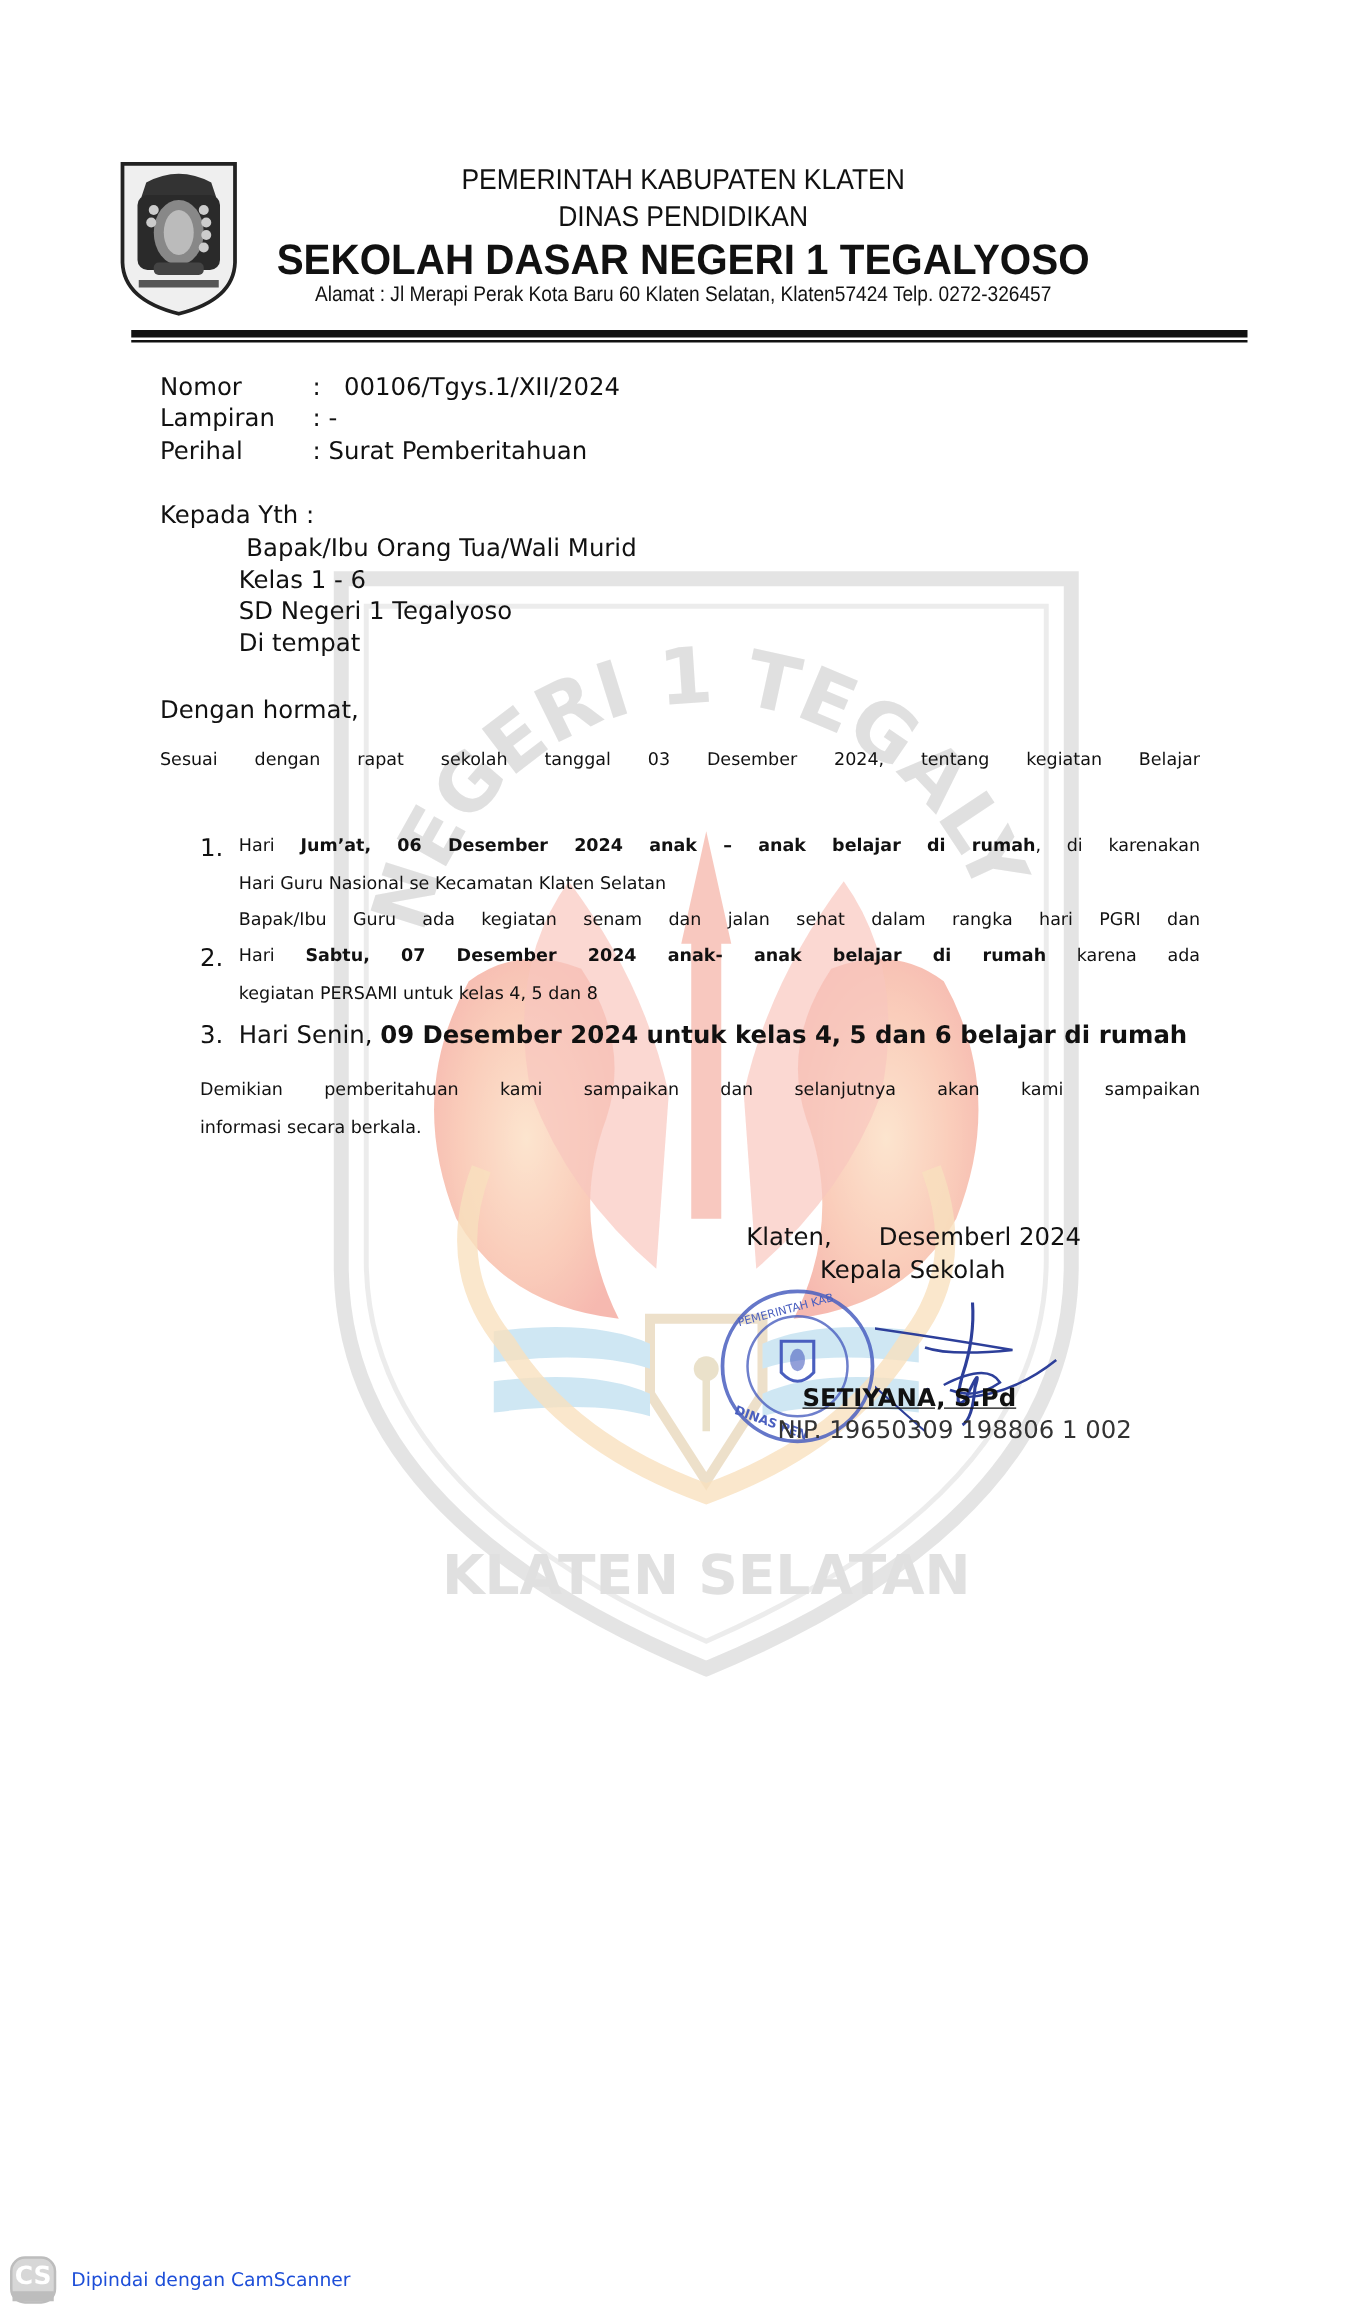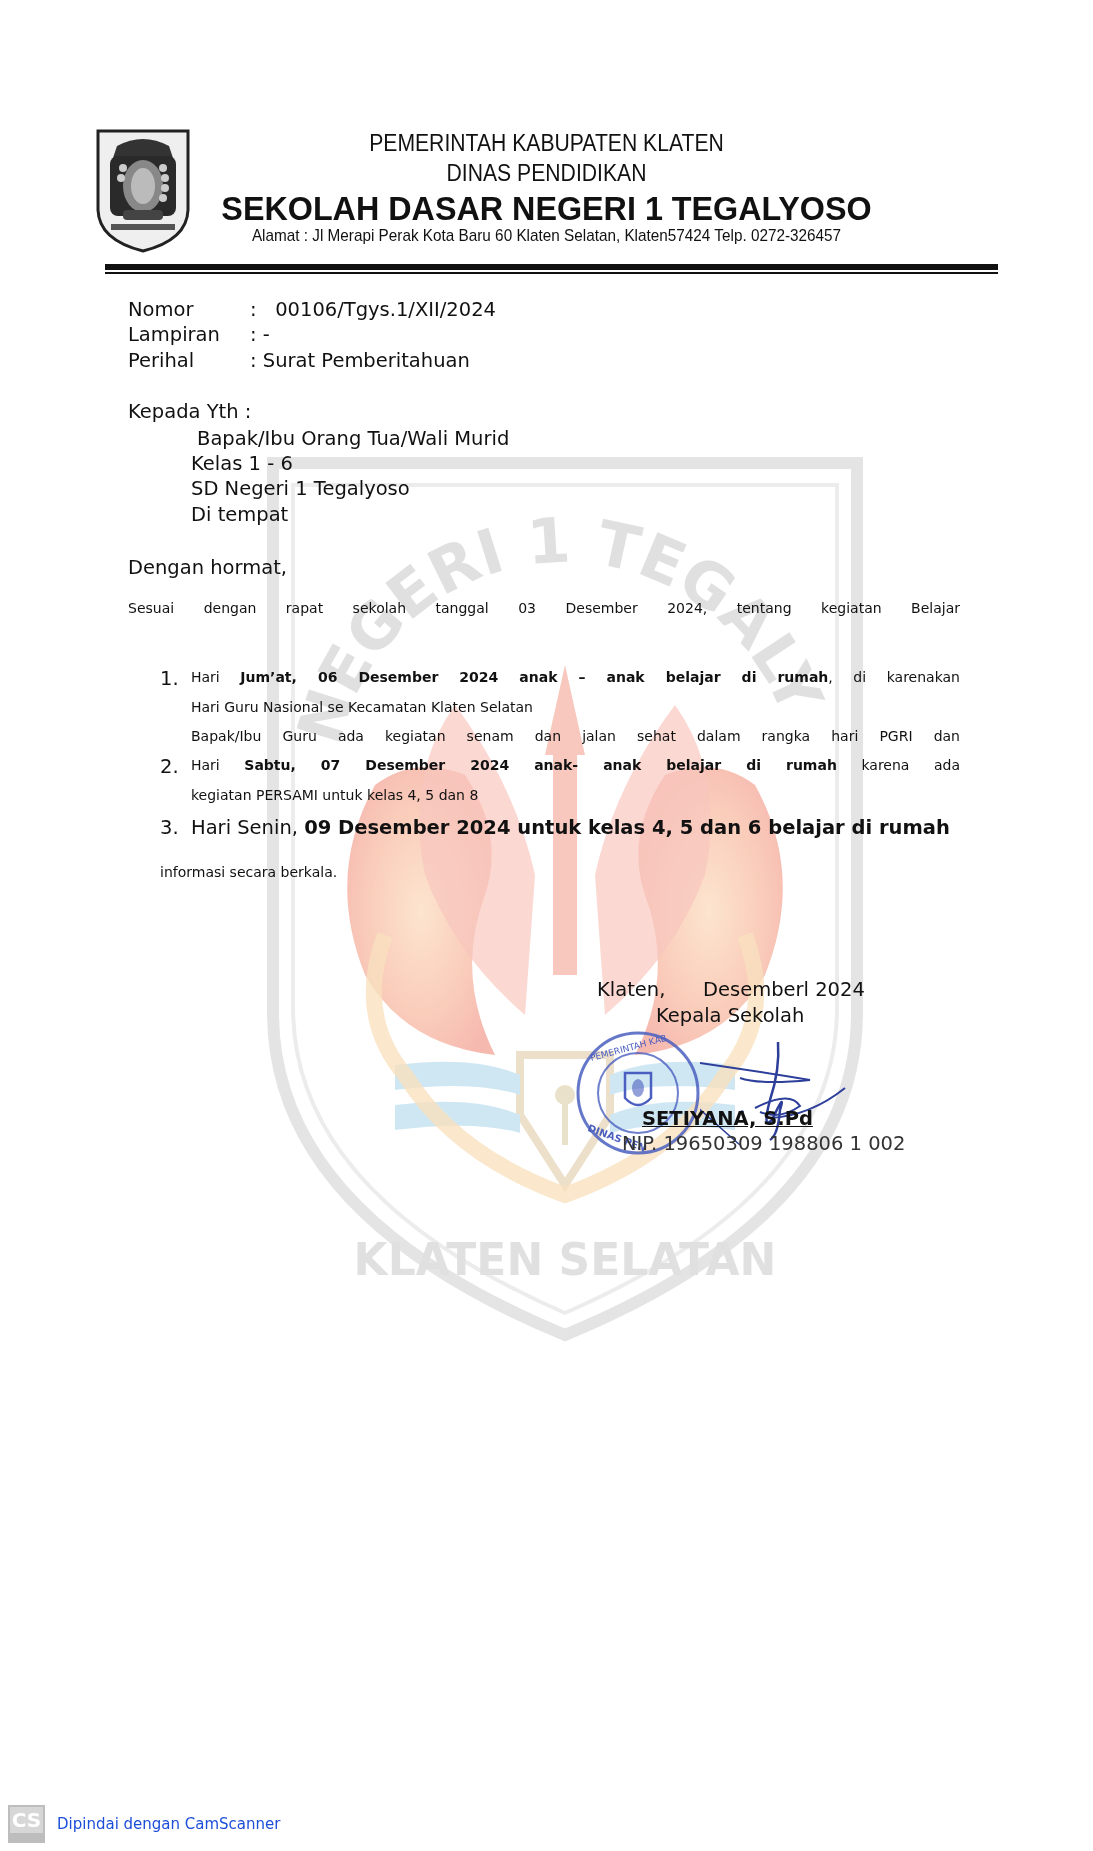--- a/index.html
+++ b/index.html
@@ -23,21 +23,21 @@
   .just { position:absolute; font-size:14px; line-height:29.5px; z-index:2; text-align:justify; }
   .just .line { display:block; text-align:justify; text-align-last:justify; }
   .just .last { text-align-last:left; }
   .b { font-weight:bold; }
 
   .stamp { position:absolute; left:573px; top:1028px; width:130px; height:130px; z-index:3; }
   .sign { position:absolute; left:700px; top:1040px; width:150px; height:110px; z-index:3; }
   .name { text-decoration:underline; font-weight:bold; }
 
   .cs-footer { position:absolute; left:8px; top:1805px; z-index:2; display:flex; align-items:center; }
-  .cs-badge { width:37px; height:38px; border-radius:0; background:#d7d7d7; border:2px solid #bdbdbd; box-sizing:border-box;
+  .cs-badge { width:37px; height:38px; border-radius:12px; background:#d7d7d7; border:2px solid #bdbdbd; box-sizing:border-box;
               color:#fff; font-family:"DejaVu Sans", sans-serif; font-weight:bold; font-size:20px; line-height:26px; text-align:center; position:relative; }
   .cs-badge:after { content:""; position:absolute; left:0; right:0; bottom:0; height:8px; background:#bdbdbd; }
   .cs-text { margin-left:12px; color:#1d4ed8; font-size:15px; font-family:"DejaVu Sans", sans-serif; }
 </style>
 </head>
 <body>
 
 <svg class="watermark" viewBox="0 0 620 890">
   <defs>
     <radialGradient id="flame" cx="50%" cy="50%" r="60%">
@@ -130,20 +130,21 @@
   <span class="line"><span>Hari </span><span class="b">Sabtu, 07 Desember 2024 anak- anak belajar di rumah</span><span> karena ada</span></span>
   <span class="line last">kegiatan PERSAMI untuk kelas 4, 5 dan 8</span>
 </div>
 
 <div class="t" style="left:160px; top:815px;">3.</div>
 <div class="t" style="left:191px; top:815px;">
   <span>Hari Senin, </span><span class="b">09 Desember 2024 untuk kelas 4, 5 dan 6 belajar di rumah</span>
 </div>
 
 <div class="just" style="left:160px; top:858px; width:800px;">
+  <span class="line">Demikian pemberitahuan kami sampaikan dan selanjutnya akan kami sampaikan</span>
   <span class="line last">informasi secara berkala.</span>
 </div>
 
 <div class="t" style="left:597px; top:977px;">Klaten,</div>
 <div class="t" style="left:703px; top:977px;">Desemberl 2024</div>
 <div class="t" style="left:656px; top:1003px;">Kepala Sekolah</div>
 
 <svg class="stamp" viewBox="0 0 130 130">
   <circle cx="65" cy="65" r="60" fill="none" stroke="#4a5fbf" stroke-width="3" opacity="0.85"></circle>
   <circle cx="65" cy="65" r="40" fill="none" stroke="#4a5fbf" stroke-width="2" opacity="0.8"></circle>

